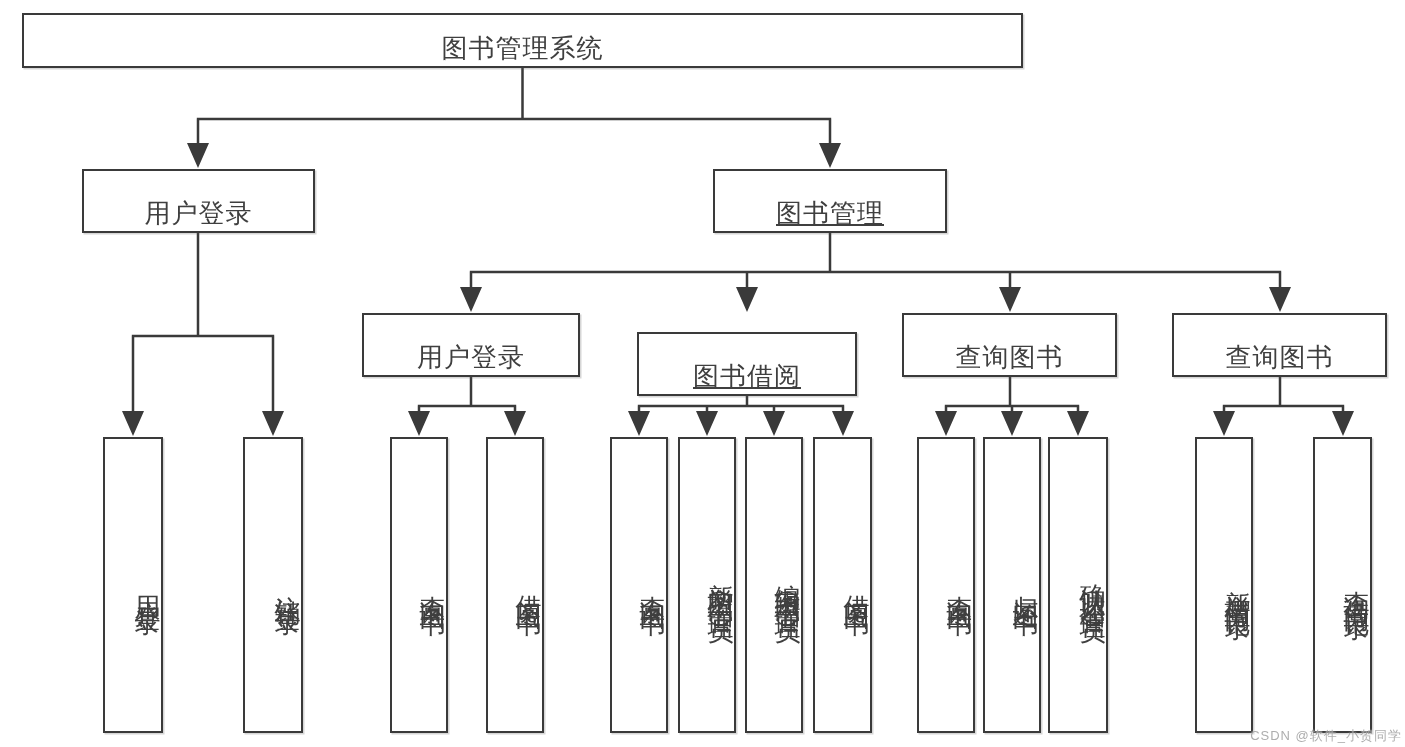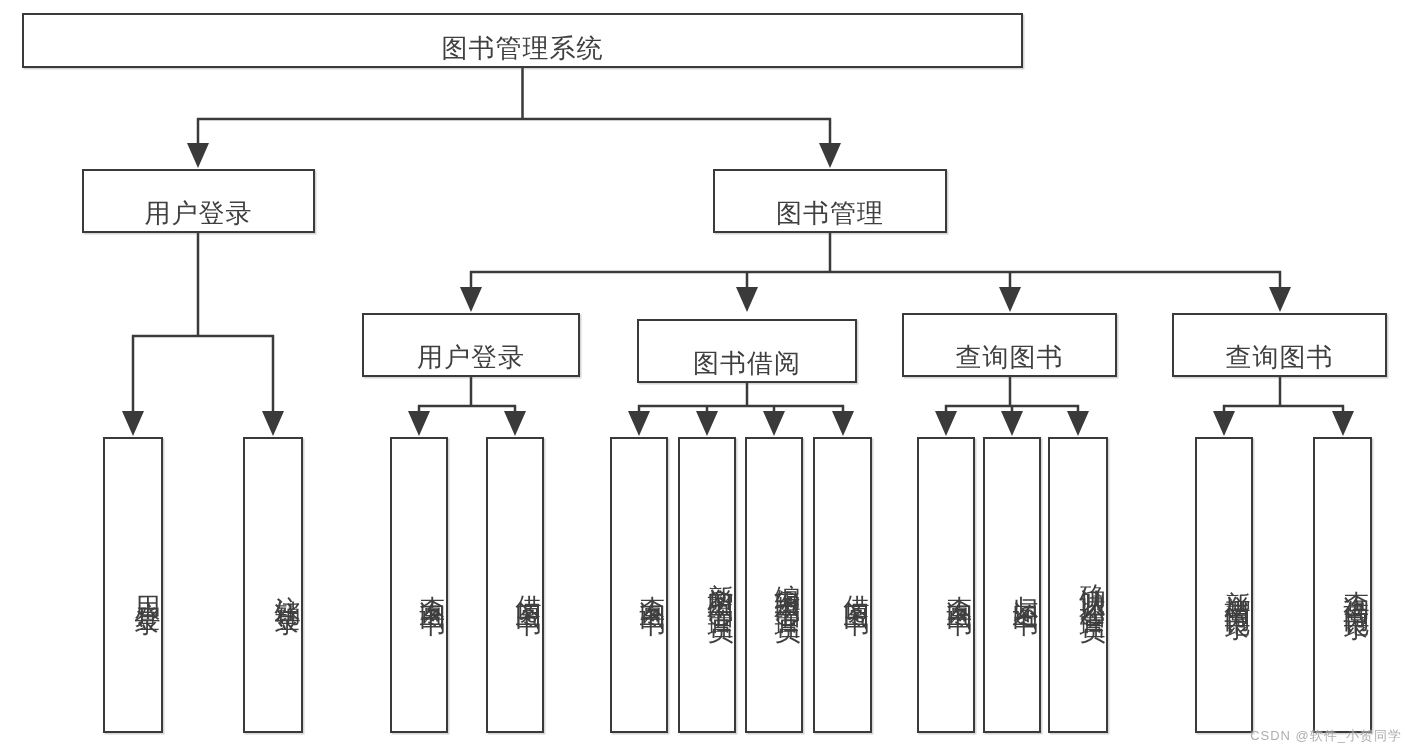--- a/index.html
+++ b/index.html
@@ -83,28 +83,28 @@
       M1213,411h22l-11,25z M1332,411h22l-11,25z"></path>
   </svg>
 
   <div class="node h" style="left:22px; top:13px; width:1001px; height:55px;">
     <span>图书管理系统</span>
   </div>
 
   <div class="node h" style="left:82px; top:169px; width:233px; height:64px;">
     <span>用户登录</span>
   </div>
-  <div class="node h" style="left:713px; top:169px; width:234px; height:64px;">
+  <div class="node h" style="left:713px; top:169px; width:234px; height:64px;text-decoration:underline;">
     <span>图书管理</span>
   </div>
 
   <div class="node h" style="left:362px; top:313px; width:218px; height:64px;">
     <span>用户登录</span>
   </div>
-  <div class="node h" style="left:637px; top:319px; width:220px; height:64px;">
+  <div class="node h" style="left:637px; top:332px; width:220px; height:64px;text-decoration:underline;">
     <span>图书借阅</span>
   </div>
   <div class="node h" style="left:902px; top:313px; width:215px; height:64px;">
     <span>查询图书</span>
   </div>
   <div class="node h" style="left:1172px; top:313px; width:215px; height:64px;">
     <span>查询图书</span>
   </div>
 
   <div class="node v" style="left:103px; top:437px; width:60px; height:296px;">

